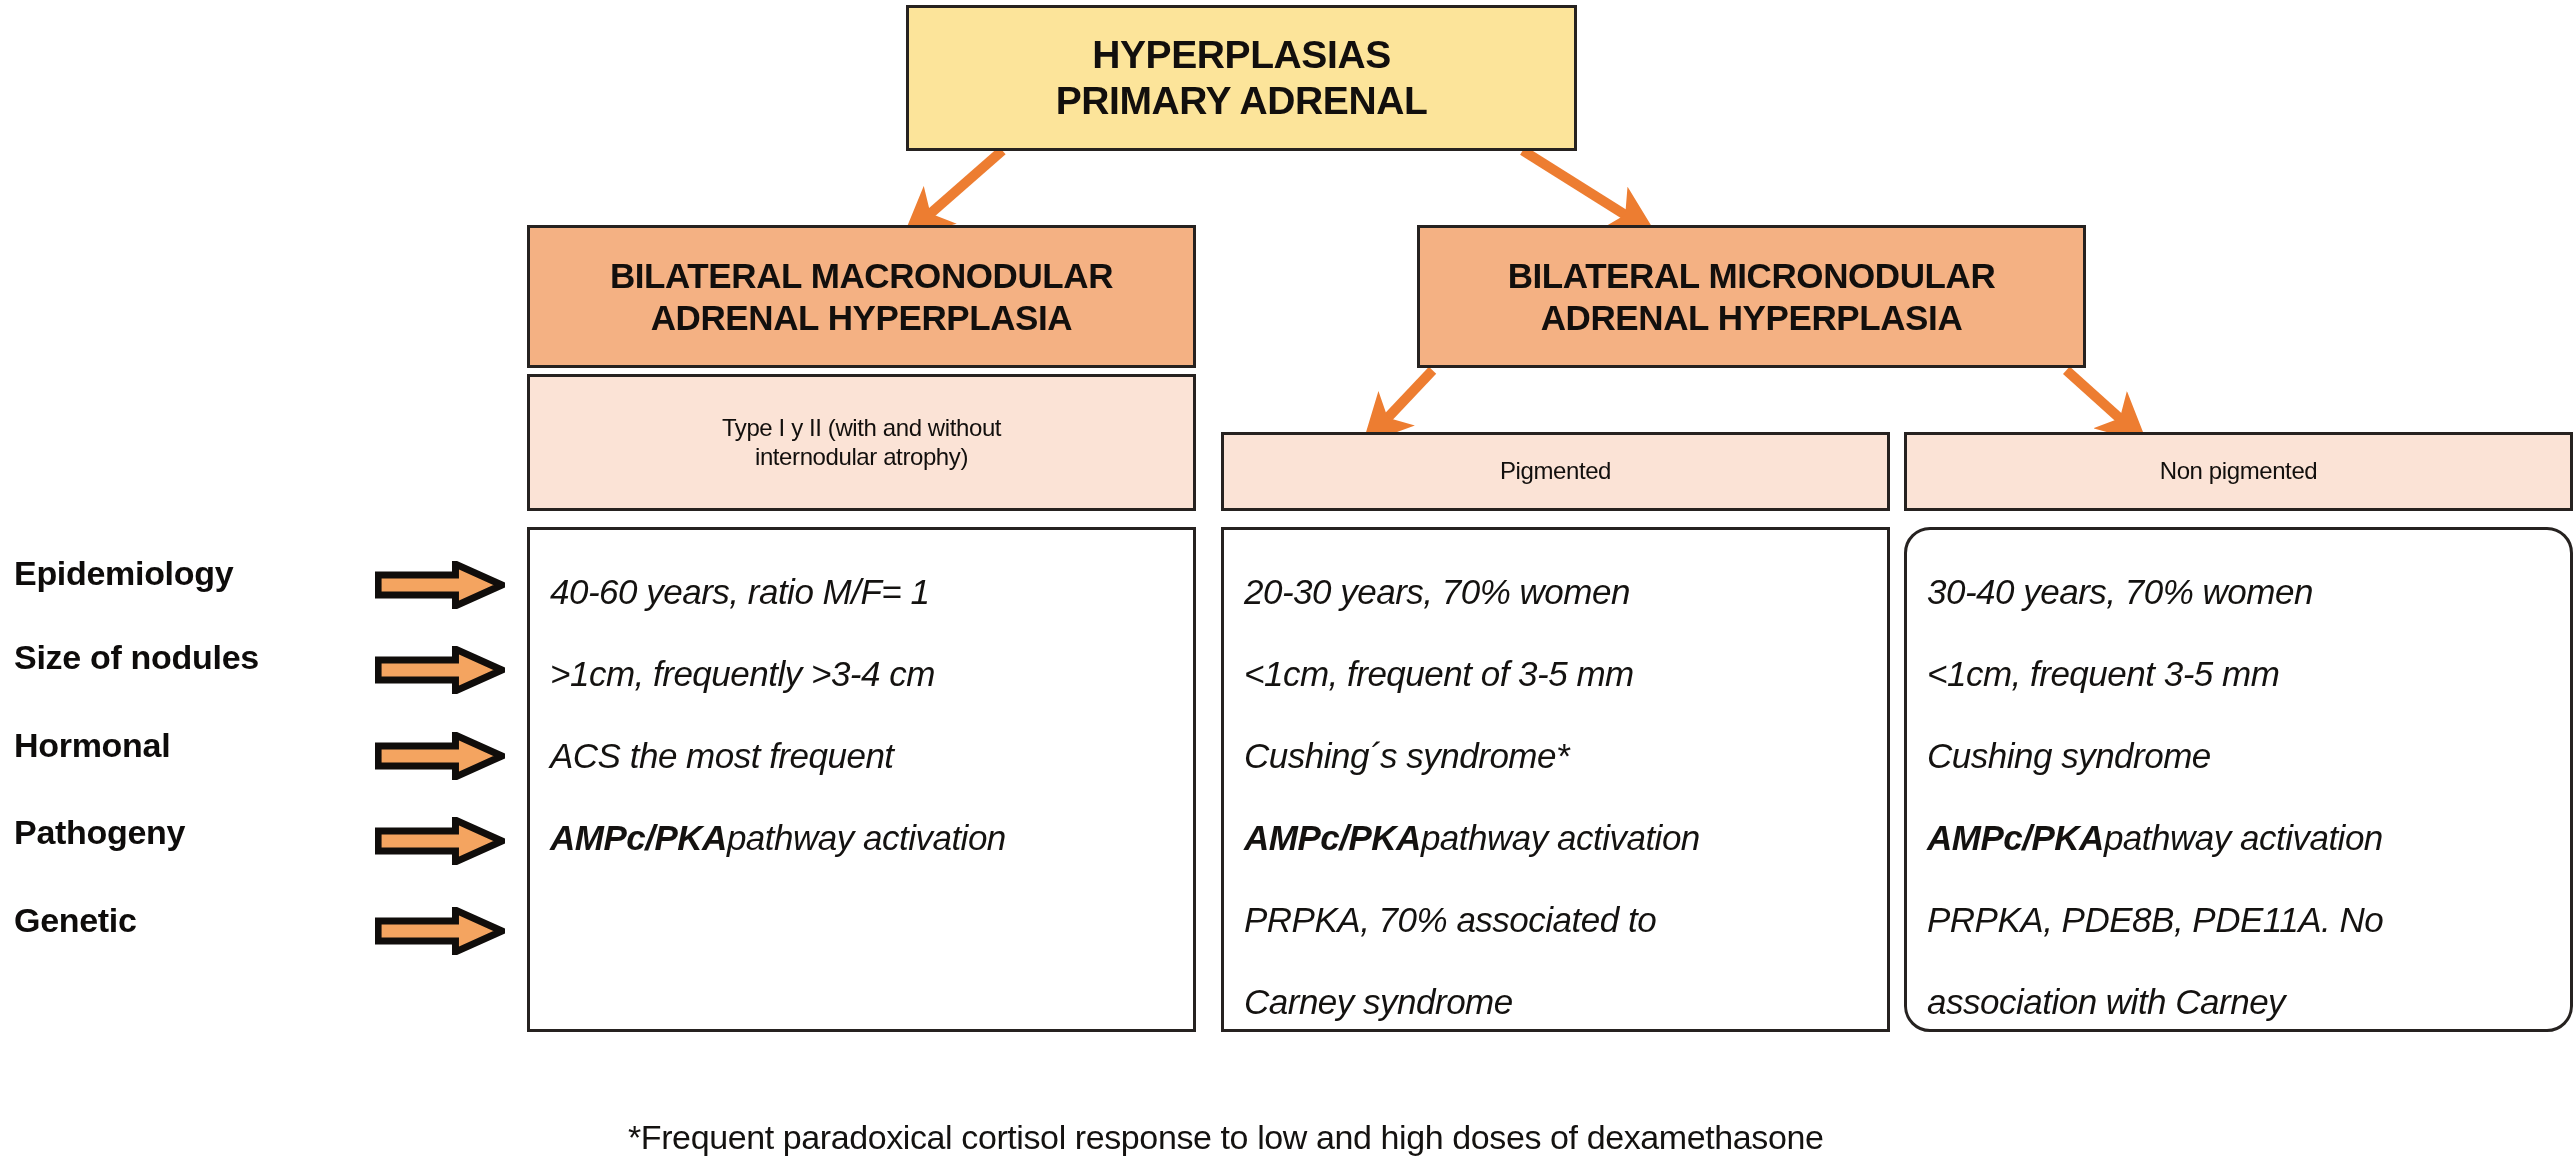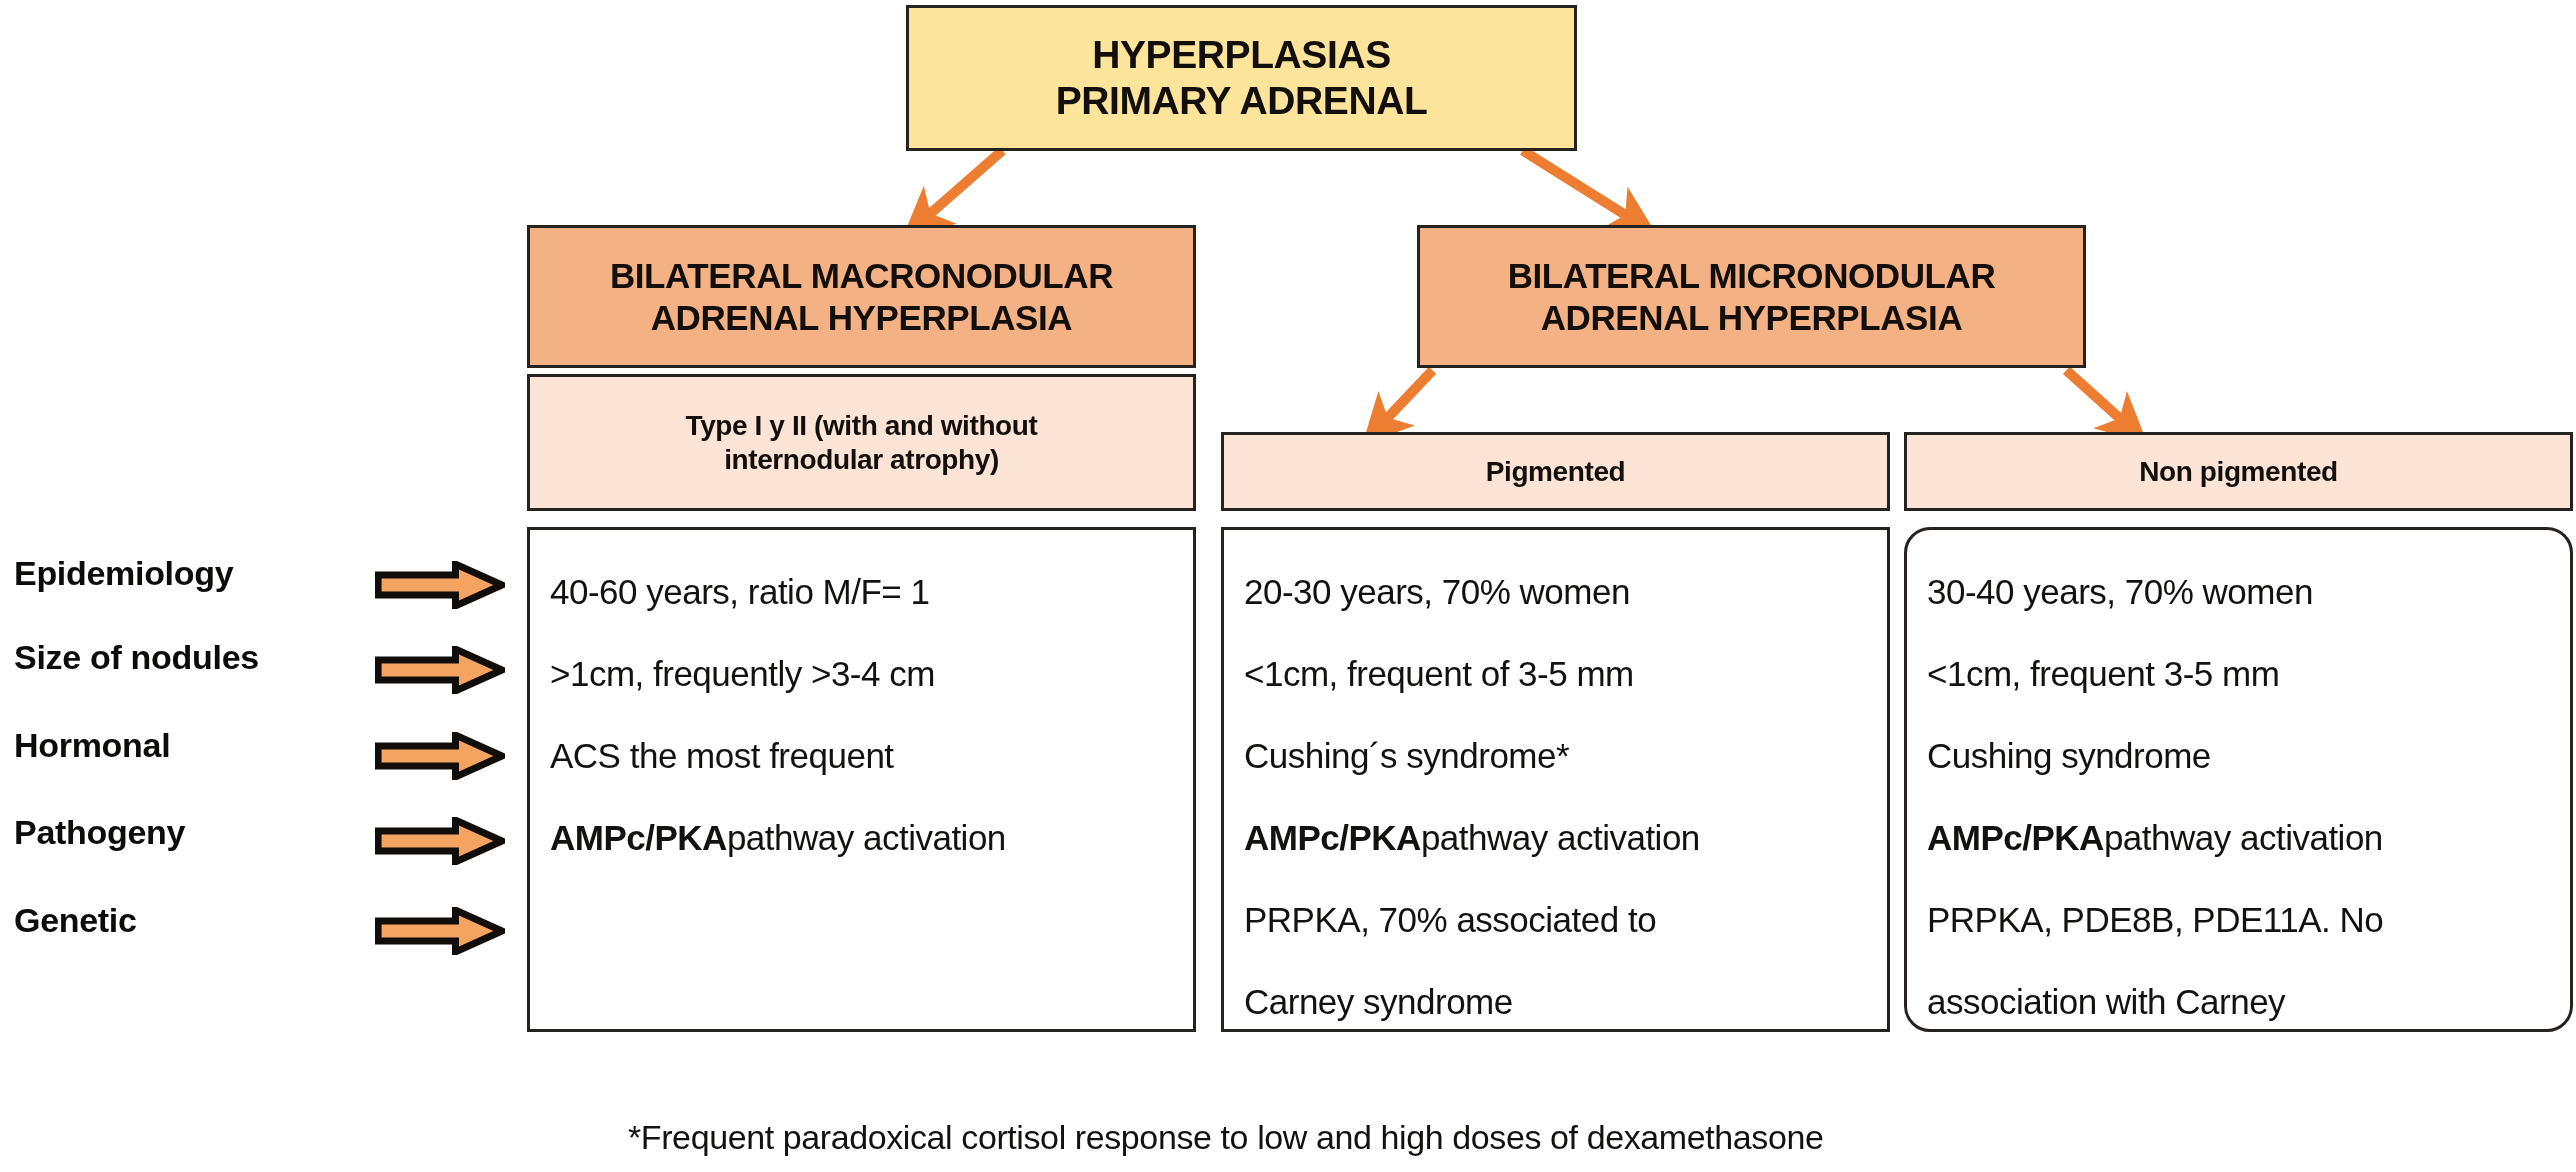--- a/index.html
+++ b/index.html
@@ -31,29 +31,30 @@
     letter-spacing: -0.4px;
   }
   .cat-box {
     background: #F4B183;
     font-weight: bold;
     font-size: 35px;
     letter-spacing: -0.4px;
   }
   .sub-box {
     background: #FBE3D6;
-    font-weight: bold;
-    font-size: 28px;
+    font-weight: normal;
+    font-size: 24px;
     letter-spacing: -0.4px;
   }
   .content-box {
     background: #ffffff;
     display: block;
     text-align: center;
     padding: 20px 16px 0 20px;
+    font-style: italic;
   }
 
   
   .crow {
     font-size: 35px;
     line-height: 1.0;
     color: #141210;
     height: 82px;
     display: flex;
     align-items: center;

